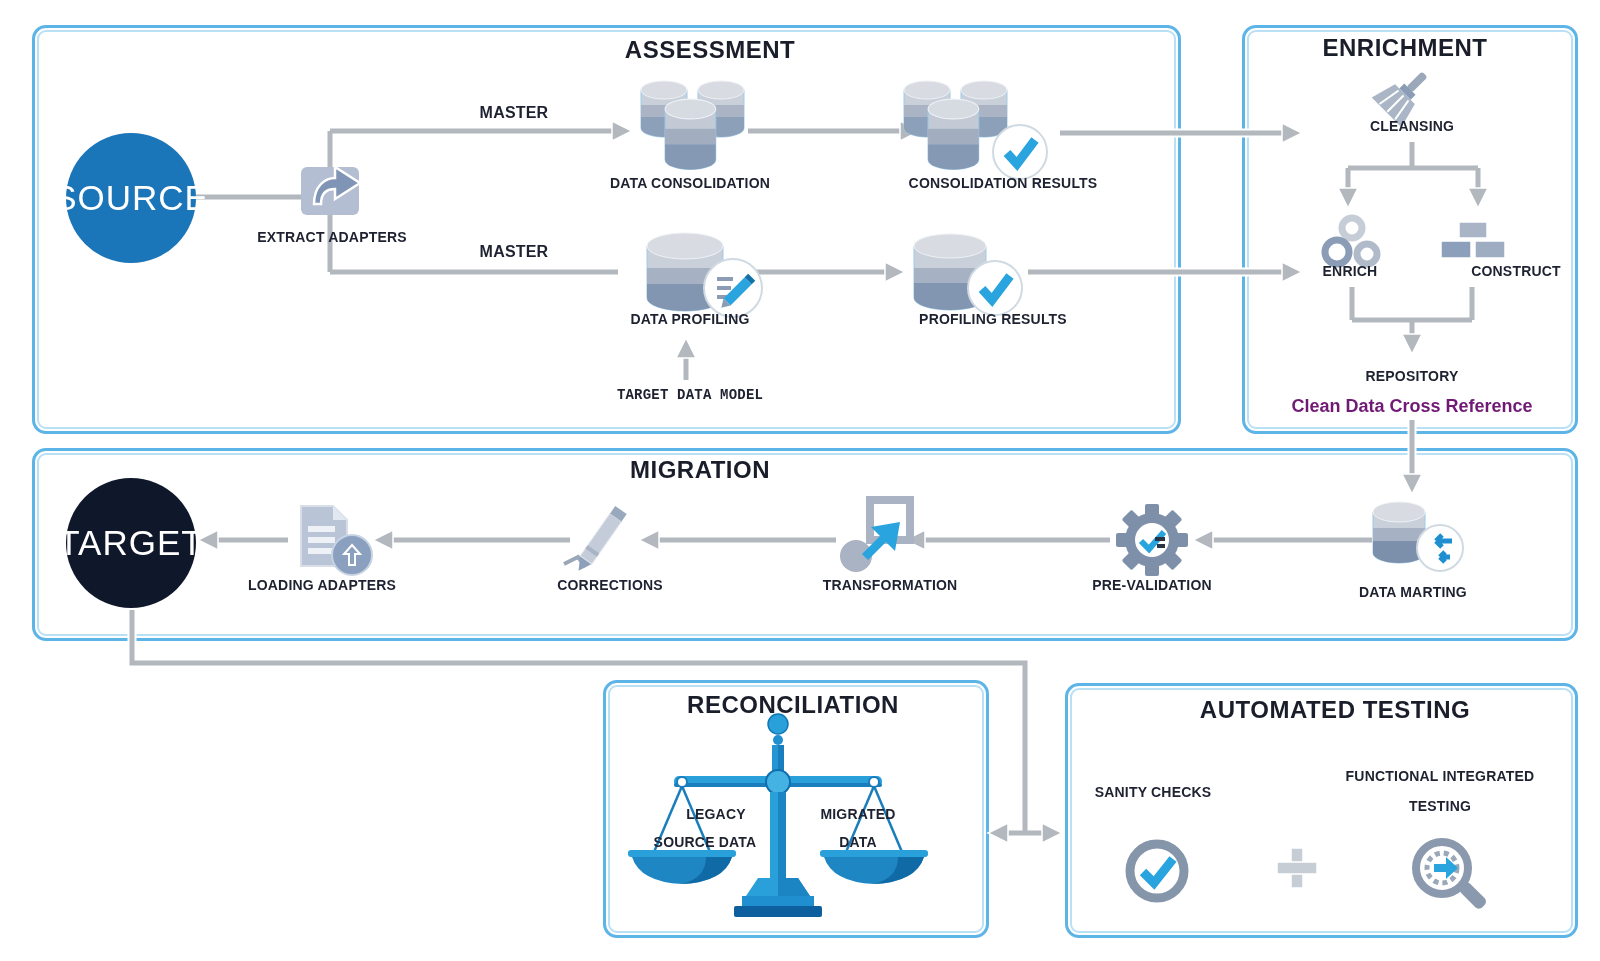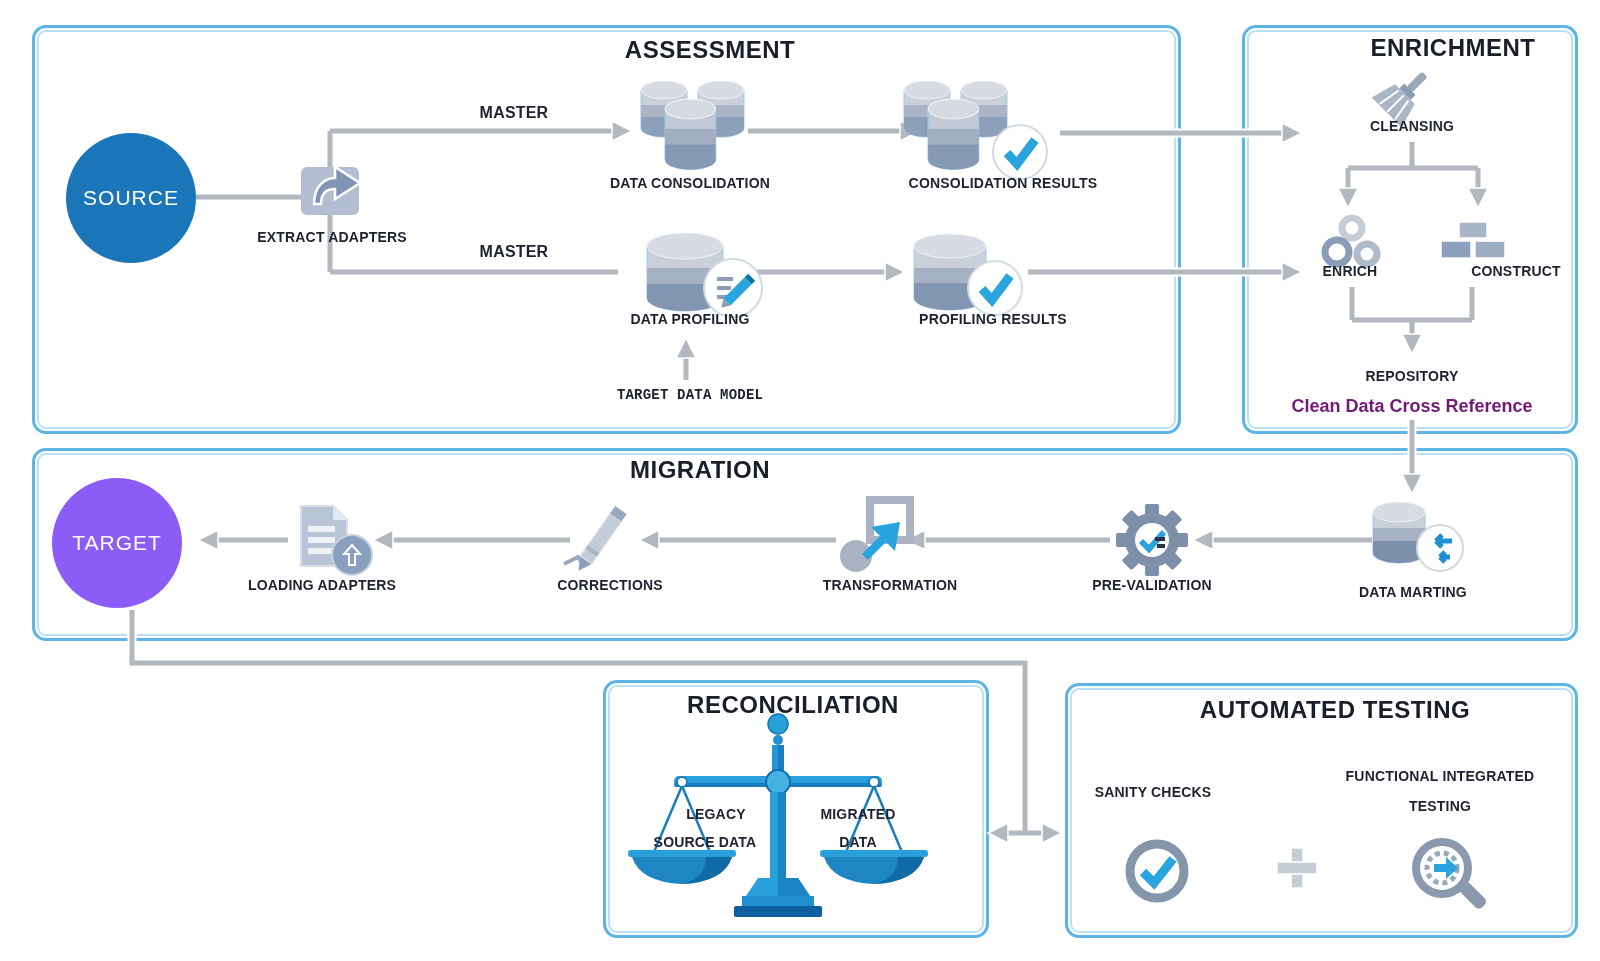--- a/index.html
+++ b/index.html
@@ -9,21 +9,21 @@
         box-shadow:inset 0 0 0 2px #ffffff, inset 0 0 0 4px #b9e0f5;background:transparent;}
   .ztitle{position:absolute;transform:translateX(-50%);font-size:24px;font-weight:700;
           color:#1a1e2b;letter-spacing:.5px;white-space:nowrap;}
   .lbl{position:absolute;transform:translateX(-50%);font-size:14px;font-weight:700;
        color:#1d2130;letter-spacing:.2px;white-space:nowrap;text-align:center;}
   .lbl.small{font-size:16px;}
   .sublbl{position:absolute;transform:translateX(-50%);font-size:18px;font-weight:700;
           color:#701a75;white-space:nowrap;}
   .bigcircle{position:absolute;width:130px;height:130px;border-radius:50%;
              display:flex;align-items:center;justify-content:center;
-             color:#fff;font-size:21px;font-weight:400;letter-spacing:1px;}
+             color:#fff;font-size:35px;font-weight:400;letter-spacing:1px;}
   svg{display:block;}
   #wires{position:absolute;left:0;top:0;z-index:2;}
   .zone{z-index:1;}
   .icon{position:absolute;z-index:3;}
   .lbl,.ztitle,.sublbl{z-index:4;}
   .bigcircle{z-index:3;}
 </style>
 </head>
 <body>
 
@@ -79,27 +79,27 @@
       <polygon points="373,540 393,530 393,550"></polygon>
       <polygon points="639,540 659,530 659,550"></polygon>
       <polygon points="905,540 925,530 925,550"></polygon>
       <polygon points="1193,540 1213,530 1213,550"></polygon>
       <polygon points="988,833 1008,823 1008,843"></polygon>
       <polygon points="1062,833 1042,823 1042,843"></polygon>
     </g>
   </svg>
 
   <div class="ztitle" style="left:710px;top:36px;">ASSESSMENT</div>
-  <div class="ztitle" style="left:1405px;top:34px;margin-left:48px;">ENRICHMENT</div>
+  <div class="ztitle" style="left:1405px;top:34px;">ENRICHMENT</div>
   <div class="ztitle" style="left:700px;top:456px;">MIGRATION</div>
   <div class="ztitle" style="left:793px;top:691px;">RECONCILIATION</div>
   <div class="ztitle" style="left:1335px;top:696px;">AUTOMATED TESTING</div>
 
   <div class="bigcircle" style="left:66px;top:133px;background:#1b75b9;">SOURCE</div>
-  <div class="bigcircle" style="left:52px;top:478px;background:#8b5cf6;">TARGET</div>
+  <div class="bigcircle" style="left:66px;top:478px;background:#0f172a;">TARGET</div>
 
   <svg class="icon" style="left:300px;top:158px;" width="72" height="60" viewBox="0 0 72 60">
     <rect x="1" y="9" width="58" height="48" rx="6" fill="#b3bed2"></rect>
     <path d="M14,46 C14,28 25,20 35,20 L35,9 L60,25 L35,41 L35,31 C27,31 21,35 21,46 Z" fill="#8095b5" stroke="#ffffff" stroke-width="2.5"></path>
   </svg>
 
   <svg class="icon" style="left:635px;top:78px;" width="115" height="100" viewBox="0 0 115 100">
     <g transform="translate(5,2)">
       <path d="M1,10 V48 a23,9 0 0 0 46,0 V10" fill="#c9d0da" stroke="#9ecbe6" stroke-width="1"></path>
       <rect x="1" y="25" width="46" height="12" fill="#aab4c5"></rect>

